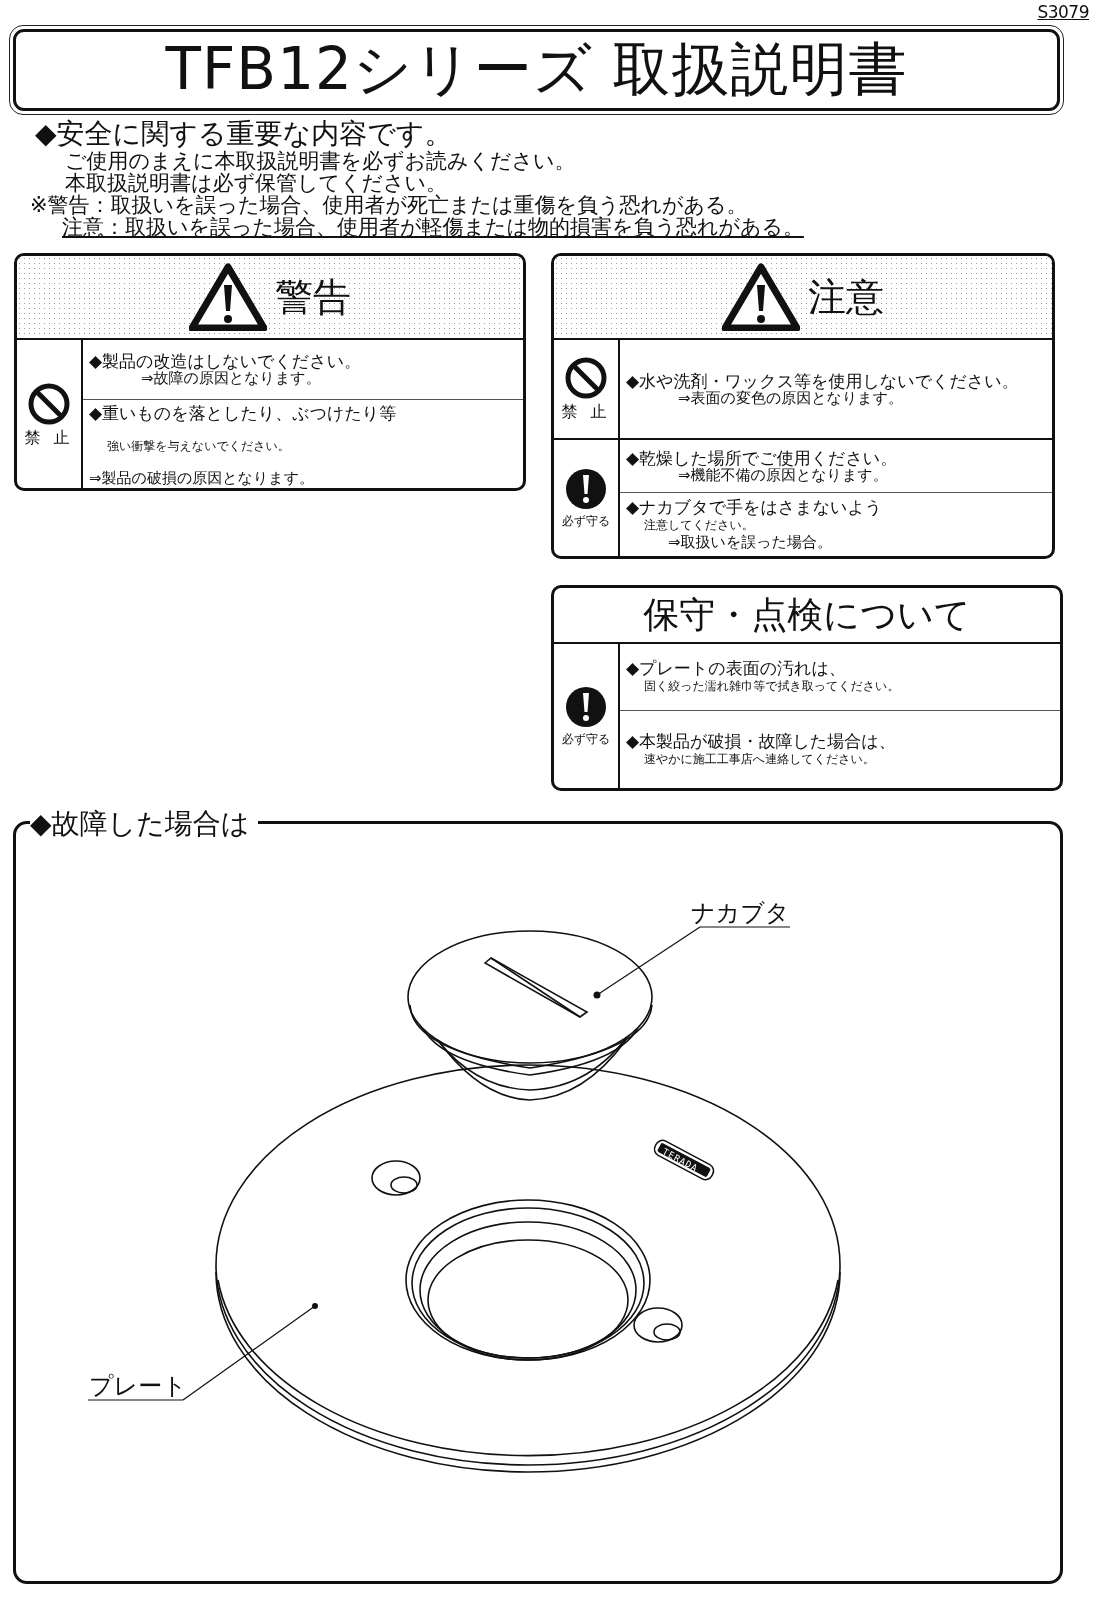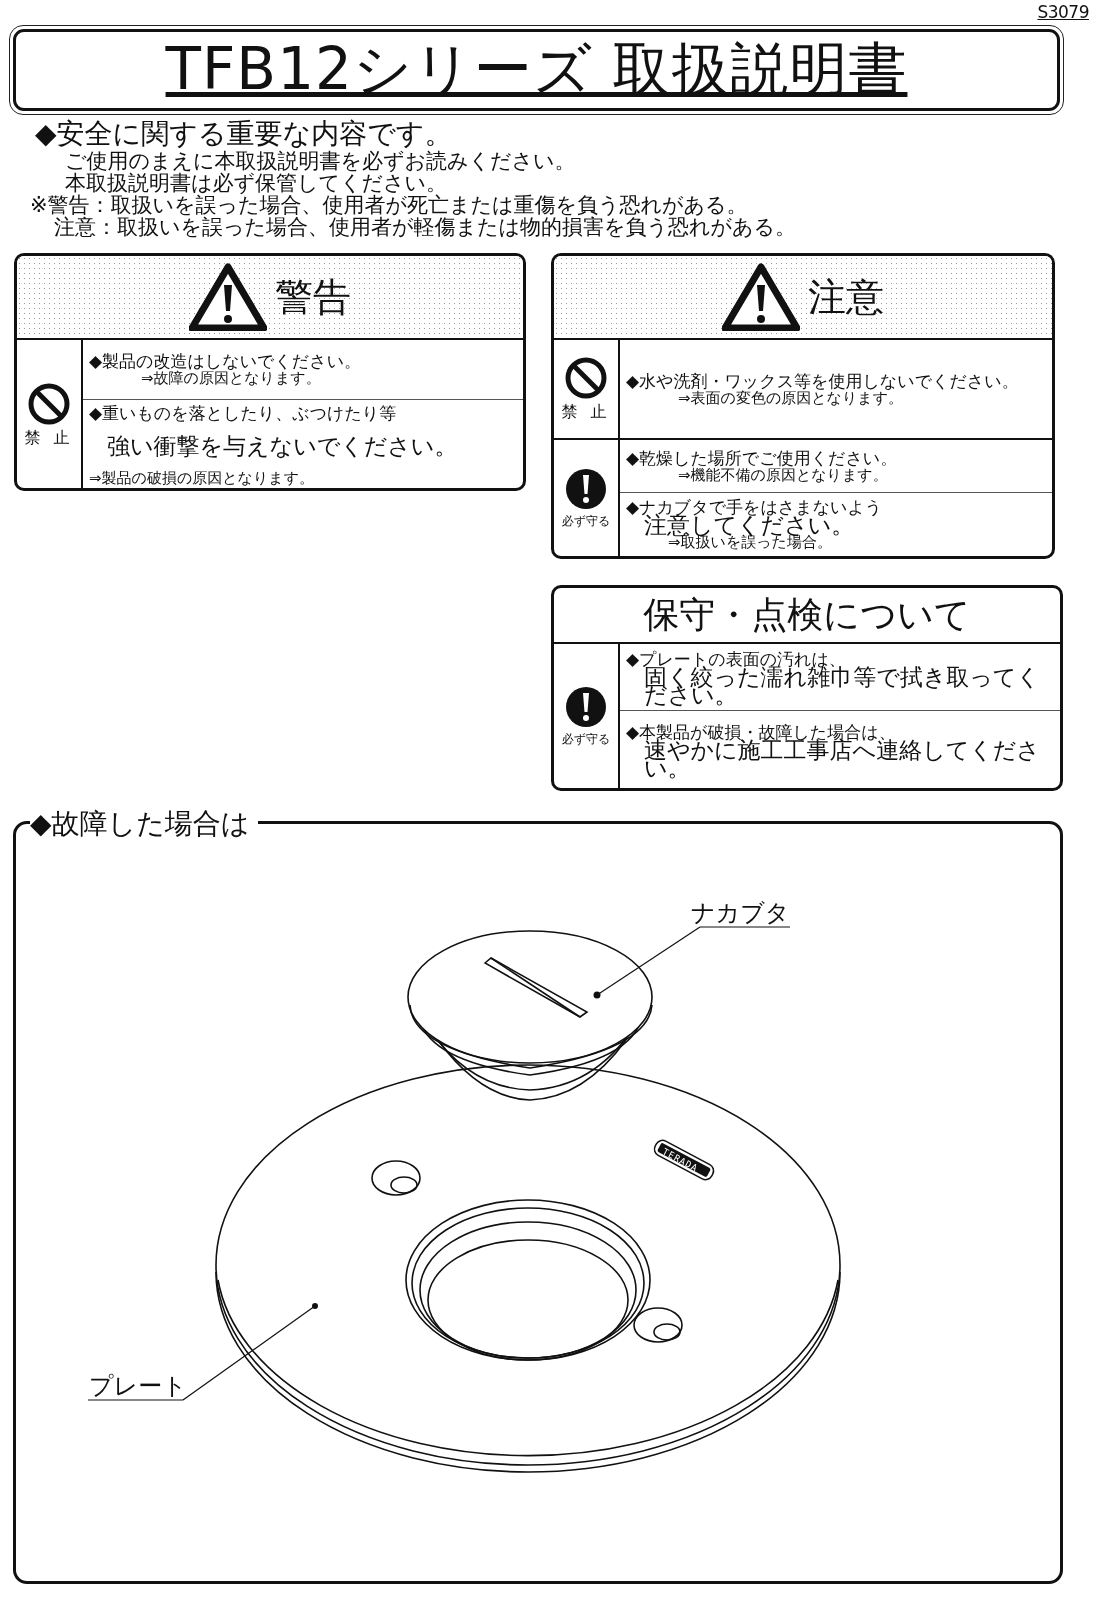--- a/index.html
+++ b/index.html
@@ -2,46 +2,46 @@
 <html><head>
 <meta charset="utf-8">
 <style>
   * { box-sizing: border-box; margin: 0; padding: 0; }
   html, body { width: 1099px; height: 1600px; background: #fff; overflow: hidden; }
   body { position: relative; font-family: "DejaVu Sans", "Liberation Sans", sans-serif; color: #111; }
 
   .doc-code { position: absolute; right: 10px; top: 2px; font-size: 17px; text-decoration: underline; letter-spacing: -0.5px; }
 
   .title-outer { position: absolute; left: 9px; top: 25px; width: 1055px; height: 90px; border: 1.5px solid #222; border-radius: 14px; }
-  .title-inner { position: absolute; left: 13px; top: 29px; width: 1047px; height: 82px; border: 3px solid #111; border-radius: 11px; display: flex; align-items: center; justify-content: center; text-decoration: underline; }
+  .title-inner { position: absolute; left: 13px; top: 29px; width: 1047px; height: 82px; border: 3px solid #111; border-radius: 11px; display: flex; align-items: center; justify-content: center; }
   .title-text { font-size: 58px; letter-spacing: 1px; font-weight: normal; }
 
   .safety { position: absolute; left: 30px; top: 118px; }
   .safety .head { font-size: 28px; line-height: 32px; margin-left: 5px; }
   .safety .line { font-size: 21px; line-height: 22px; }
   .safety .indent1 { margin-left: 35px; }
   .safety .mark { margin-left: 0; }
-  .safety .indent2 { margin-left: 24px; }
+  .safety .indent2 { margin-left: 32px; text-decoration: underline; }
 
   .box { position: absolute; border: 3px solid #111; border-radius: 10px; overflow: hidden; background: #fff; }
   .box-header { position: relative; border-bottom: 2px solid #111; display: flex; align-items: center; justify-content: center; }
   .dotted { background-color: #fff; background-image: radial-gradient(#9a9a9a 0.8px, transparent 0.9px); background-size: 5px 5px; text-align: center; }
   .header-label { font-size: 38px; margin-left: 8px; background: transparent; }
   .warn-tri { width: 78px; height: 68px; }
 
   .row { display: flex; border-top: 2px solid #111; }
   .row:first-of-type { border-top: none; }
   .icon-cell { width: 66px; border-right: 2px solid #111; display: flex; flex-direction: column; align-items: center; justify-content: center; }
   .icon-cap { font-size: 16px; margin-top: 2px; letter-spacing: 4px; }
   .icon-cap.small { font-size: 12px; letter-spacing: 0; }
   .items { flex: 1; display: flex; flex-direction: column; }
   .item { padding: 4px 6px; border-top: 1.5px solid #555; display: flex; flex-direction: column; justify-content: center; }
   .item:first-child { border-top: none; }
   .item .l1 { font-size: 17px; line-height: 18px; }
-  .item .l2 { font-size: 23px; line-height: 18px; margin-left: 18px; }
+  .item .l2 { font-size: 12px; line-height: 18px; margin-left: 18px; }
   .item .sub { font-size: 15px; line-height: 17px; margin-left: 52px; }
   .item .sub2 { font-size: 15px; line-height: 17px; }
 
   .parts-title { position: absolute; left: 30px; top: 805px; font-size: 28px; background: #fff; padding-right: 8px; z-index: 2; }
   .parts-frame { position: absolute; left: 13px; top: 821px; width: 1050px; height: 763px; border: 3px solid #111; border-radius: 14px; border-left-width: 3px; }
   .part-label { position: absolute; font-size: 24px; }
   .drawing { position: absolute; left: 0; top: 0; width: 1099px; height: 1600px; pointer-events: none; }
 </style>
 </head>
 <body>

